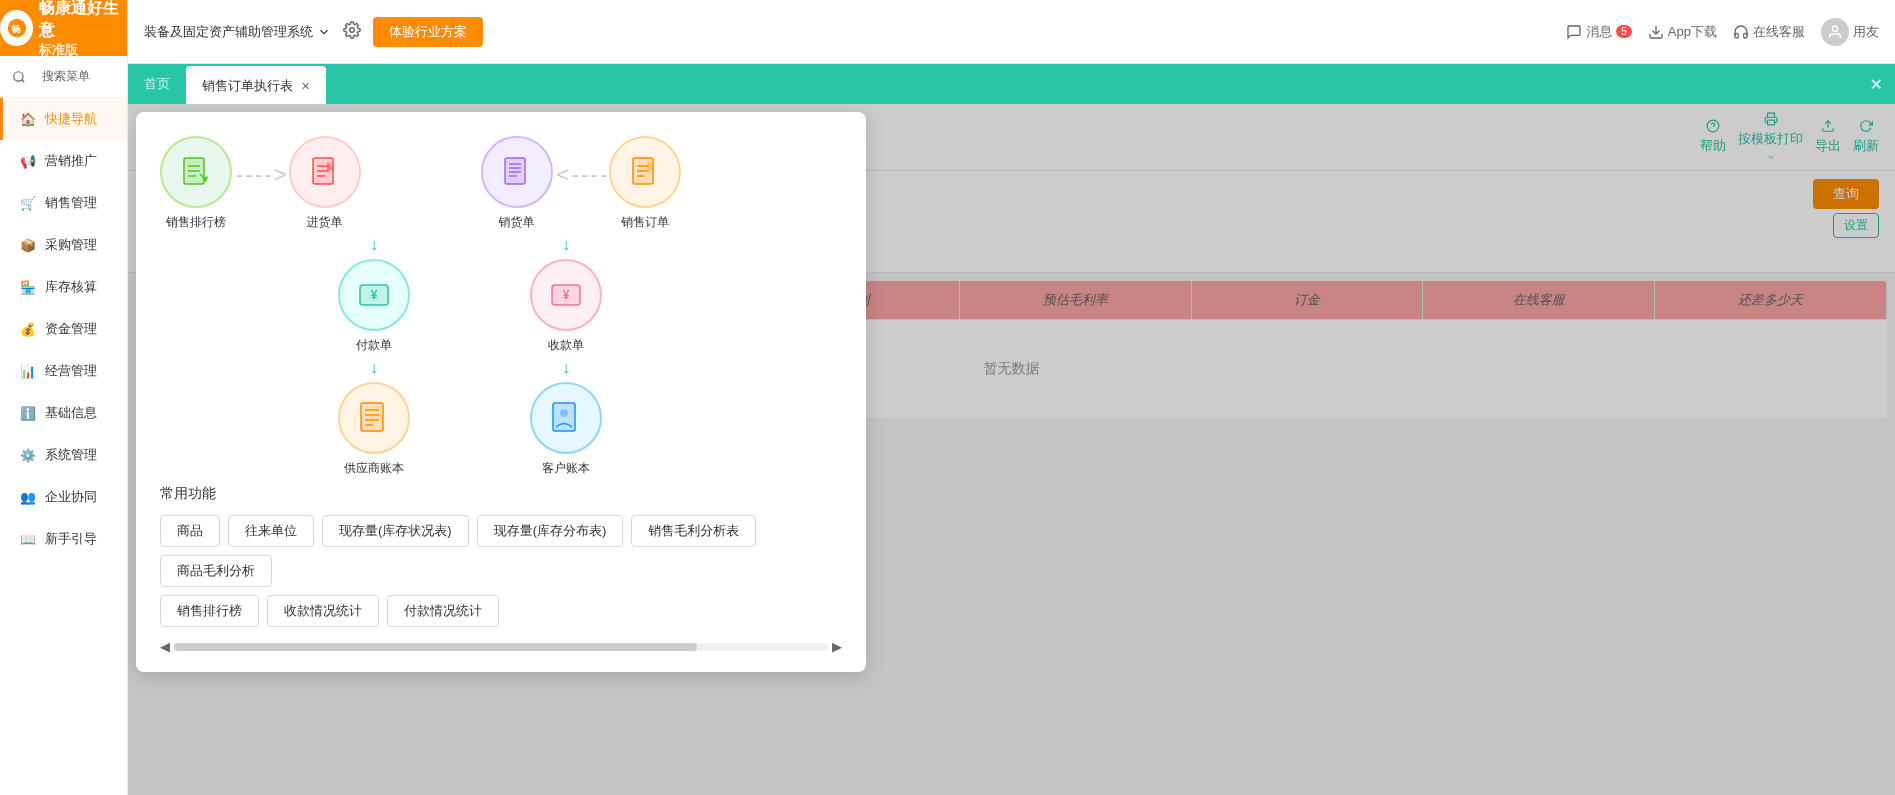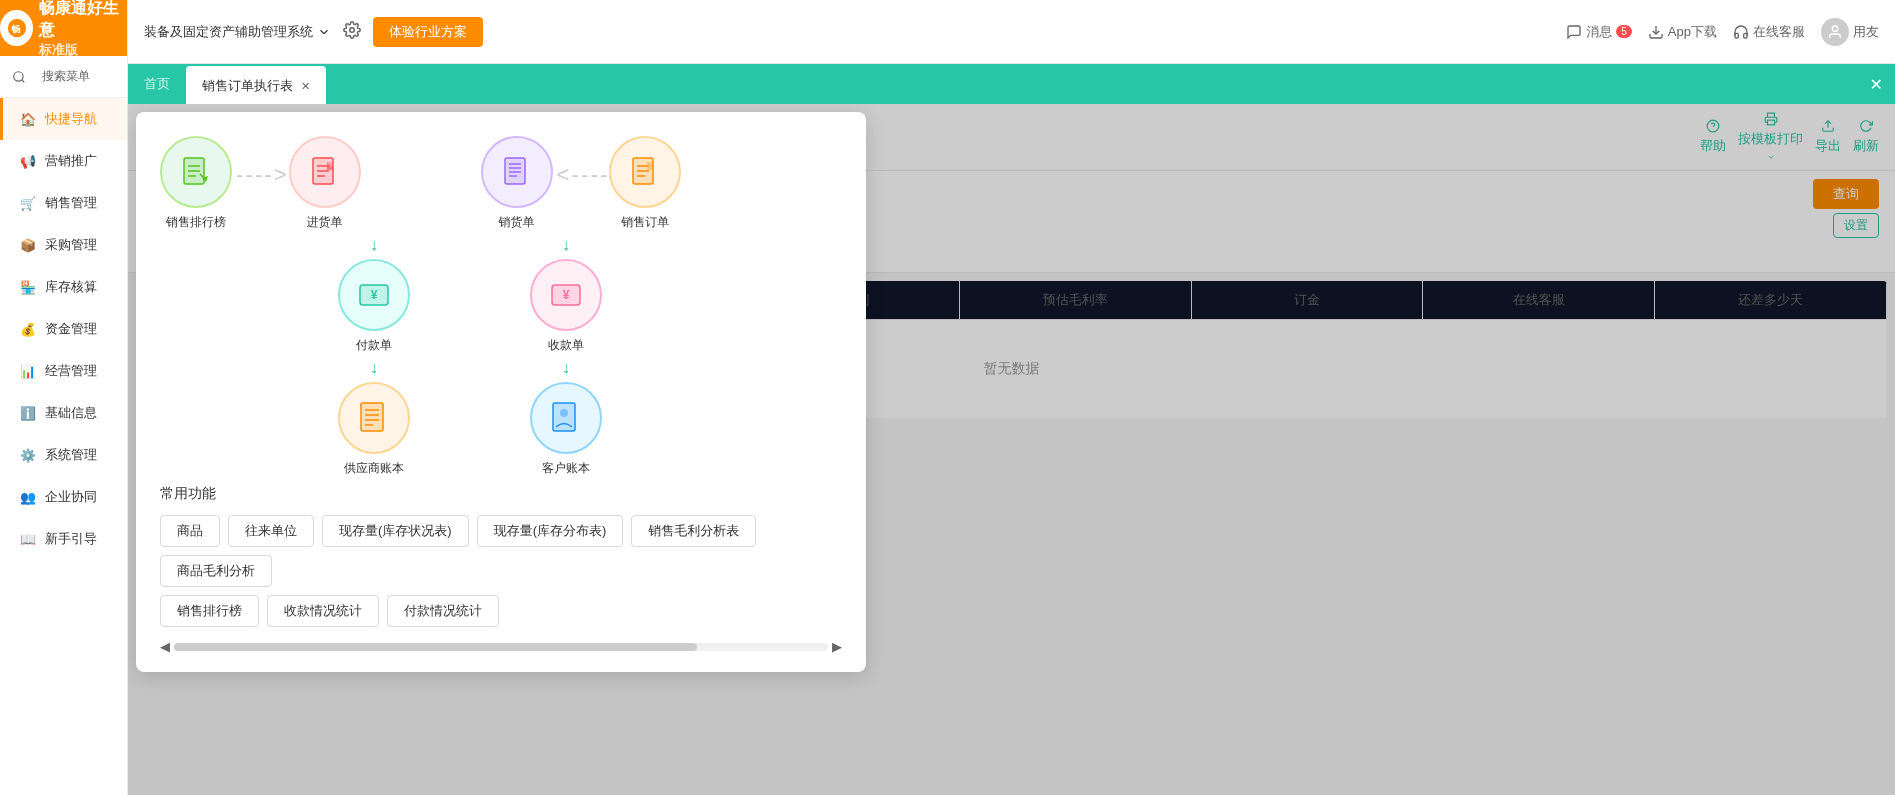--- a/index.html
+++ b/index.html
@@ -51,21 +51,21 @@
     
     .filter-bar { background: white; padding: 8px 16px; display: flex; align-items: center; gap: 12px; flex-wrap: wrap; }
     .filter-date { border: 1px solid #d9d9d9; border-radius: 4px; padding: 5px 10px; font-size: 13px; width: 160px; display: flex; align-items: center; gap: 4px; color: #999; }
     .filter-select { border: 1px solid #d9d9d9; border-radius: 4px; padding: 5px 10px; font-size: 13px; width: 160px; appearance: none; }
     .query-btn { background: #ff8c00; color: white; border: none; padding: 6px 20px; border-radius: 4px; cursor: pointer; font-size: 13px; }
     .more-condition { color: #26c6a6; cursor: pointer; font-size: 13px; background: none; border: none; }
     .set-btn { background: white; border: 1px solid #26c6a6; color: #26c6a6; padding: 3px 10px; border-radius: 4px; cursor: pointer; font-size: 12px; }
 
     
     .table-container { background: white; margin: 8px; border-radius: 4px; overflow: hidden; }
-    .table-header { display: flex; background: #0f172a; border-bottom: 1px solid #e8e8e8; }
+    .table-header { display: flex; background: #fca5a5; border-bottom: 1px solid #e8e8e8; font-style: italic; }
     .table-col { padding: 10px 12px; font-size: 13px; color: #666; flex: 1; text-align: center; border-right: 1px solid #e8e8e8; }
     .table-col:first-child { flex: 0.5; }
     .no-data { text-align: center; padding: 40px; color: #999; font-size: 14px; }
 
     
     .overlay { position: absolute; top: 0; left: 0; right: 0; bottom: 0; background: rgba(0,0,0,0.2); z-index: 100; display: flex; align-items: flex-start; justify-content: flex-start; padding: 8px; }
 
     
     .popup-card { background: white; border-radius: 8px; padding: 24px; width: 730px; max-height: 560px; overflow: hidden; box-shadow: 0 4px 20px rgba(0,0,0,0.15); position: relative; }
     .flow-item { display: flex; flex-direction: column; align-items: center; }

